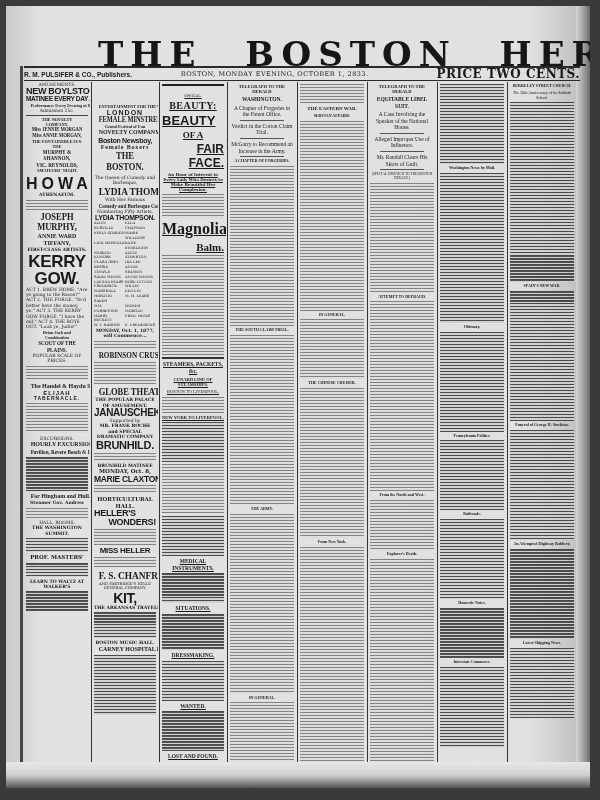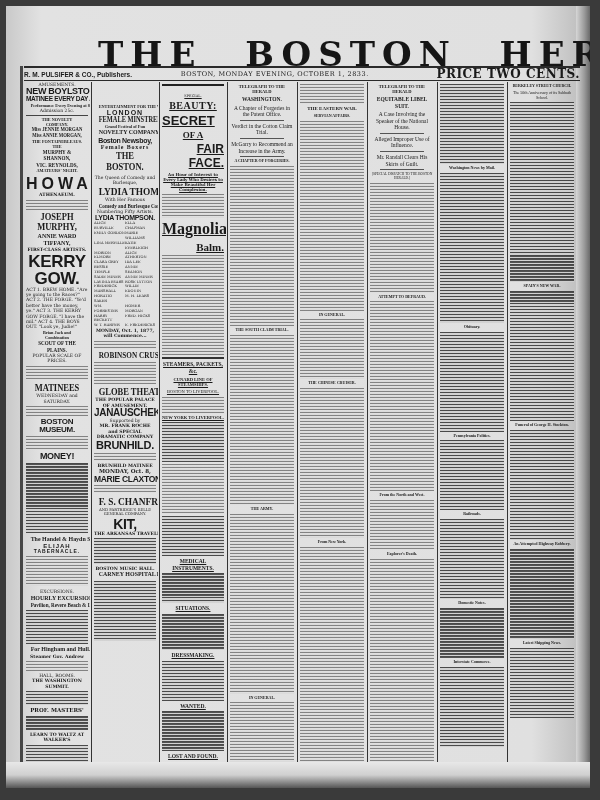--- a/index.html
+++ b/index.html
@@ -111,29 +111,20 @@
         <div class="text-block" style="height:10px;"></div>
         <div class="cond" style="font-size:10px;">JOSEPH MURPHY,</div>
         <div class="cond" style="font-size:7px;">ANNIE WARD TIFFANY,</div>
         <div class="small" style="font-weight:bold;">FIRST-CLASS ARTISTS.</div>
         <div class="big" style="font-size:17px;">KERRY GOW.</div>
         <div class="small" style="text-align:left;">ACT 1. BREW HOME. "Are ye going to the Races?" ACT 2. THE FORGE. "Ye'd better have the money, ye." ACT 3. THE KERRY GOW FORGE. "I have the mil." ACT 4. THE BOYS OUT. "Look ye, Judie!"</div>
         <div class="cond" style="font-size:5px;">Brian Jack and Combination</div>
         <div class="cond" style="font-size:6px;">SCOUT OF THE PLAINS.</div>
         <div class="small">POPULAR SCALE OF PRICES.</div>
         <div class="text-block" style="height:14px;"></div>
-      </div>
-      <div class="ad">
-        <div class="cond" style="font-size:10px;">MATINEES</div>
-        <div class="small">WEDNESDAY and SATURDAY.</div>
-        <div class="text-block" style="height:10px;"></div>
-        <div class="big" style="font-size:8px;">BOSTON MUSEUM.</div>
-        <div class="text-block" style="height:14px;"></div>
-        <div class="big" style="font-size:9px;">MONEY!</div>
-        <div class="text-block dense" style="height:70px;"></div>
       </div>
       <div class="ad">
         <div class="cond" style="font-size:7px;white-space:nowrap;">The Handel &amp; Haydn Society</div>
         <div class="big" style="font-size:6px;letter-spacing:1px;">ELIJAH</div>
         <div class="big" style="font-size:5px;letter-spacing:1px;">TABERNACLE.</div>
         <div class="text-block" style="height:30px;"></div>
       </div>
       <div class="ad">
         <div class="small">EXCURSIONS.</div>
         <div class="cond" style="font-size:7px;white-space:nowrap;">HOURLY EXCURSIONS</div>
@@ -213,37 +204,45 @@
         <div class="small" style="font-weight:bold;">MR. FRANK ROCHE</div>
         <div class="small" style="font-weight:bold;">and SPECIAL DRAMATIC COMPANY</div>
         <div class="big" style="font-size:11px;">BRUNHILD.</div>
         <div class="text-block" style="height:8px;"></div>
         <div class="small" style="font-weight:bold;">BRUNHILD MATINEE</div>
         <div class="small" style="font-weight:bold;font-size:5.5px;">MONDAY, Oct. 8,</div>
         <div class="big" style="font-size:8.5px;white-space:nowrap;">MARIE CLAXTON</div>
         <div class="text-block" style="height:8px;"></div>
       </div>
       <div class="ad">
+        <div class="small" style="font-weight:bold;font-size:5.5px;">HORTICULTURAL HALL.</div>
+        <div class="big" style="font-size:9px;text-align:left;">HELLER'S</div>
+        <div class="big" style="font-size:9px;text-align:right;">WONDERS!</div>
+        <div class="text-block" style="height:16px;"></div>
+        <div class="big" style="font-size:8px;">MISS HELLER</div>
+        <div class="text-block" style="height:10px;"></div>
+      </div>
+      <div class="ad">
         <div class="cond" style="font-size:11px;white-space:nowrap;">F. S. CHANFRAU</div>
         <div class="small" style="font-size:3.8px;">AND PARTRIDGE'S BELLE GENERAL COMPANY.</div>
         <div class="big" style="font-size:14px;">KIT,</div>
         <div class="small" style="font-weight:bold;font-size:4.5px;white-space:nowrap;">THE ARKANSAS TRAVELLER</div>
         <div class="text-block dense" style="height:26px;"></div>
         <div class="small" style="font-weight:bold;">BOSTON MUSIC HALL.</div>
         <div class="cond" style="font-size:7px;white-space:nowrap;">CARNEY HOSPITAL FAIR.</div>
         <div class="text-block dense" style="height:60px;"></div>
       </div>
     </div>
     <div class="col-divider" style="left:135px;"></div>
 
     <div class="col" style="left:136px;width:66px;text-decoration:underline;">
       <div style="height:2px;background:#222;margin:2px 0 8px;"></div>
       <div class="small" style="text-align:center;font-size:3.5px;">SPECIAL.</div>
       <div class="head" style="font-size:10px;letter-spacing:0.5px;">BEAUTY:</div>
-      <div class="head" style="font-size:13px;text-align:left;font-family:'Liberation Sans',sans-serif;">SECRET</div>
+      <div class="head" style="font-size:13px;text-align:left;font-family:'Liberation Sans',sans-serif;">BEAUTY</div>
       <div class="head" style="font-size:9px;">OF A</div>
       <div class="head" style="font-size:12px;text-align:right;font-family:'Liberation Sans',sans-serif;">FAIR FACE.</div>
       <div class="small" style="font-size:4px;text-align:center;font-weight:bold;">An Hour of Interest to Every Lady Who Desires to Make Beautiful Her Complexion.</div>
       <div class="text-block" style="height:24px;"></div>
       <div class="head" style="font-size:16px;text-align:left;">Magnolia</div>
       <div class="head" style="font-size:11px;text-align:right;">Balm.</div>
       <div class="text-block" style="height:100px;"></div>
       <div style="height:2px;background:#333;margin:2px 0;"></div>
       <div class="subhead" style="font-weight:bold;">STEAMERS, PACKETS, &amp;c.</div>
       <div class="subhead" style="font-weight:bold;font-size:4.5px;">CUNARD LINE OF STEAMSHIPS.</div>

